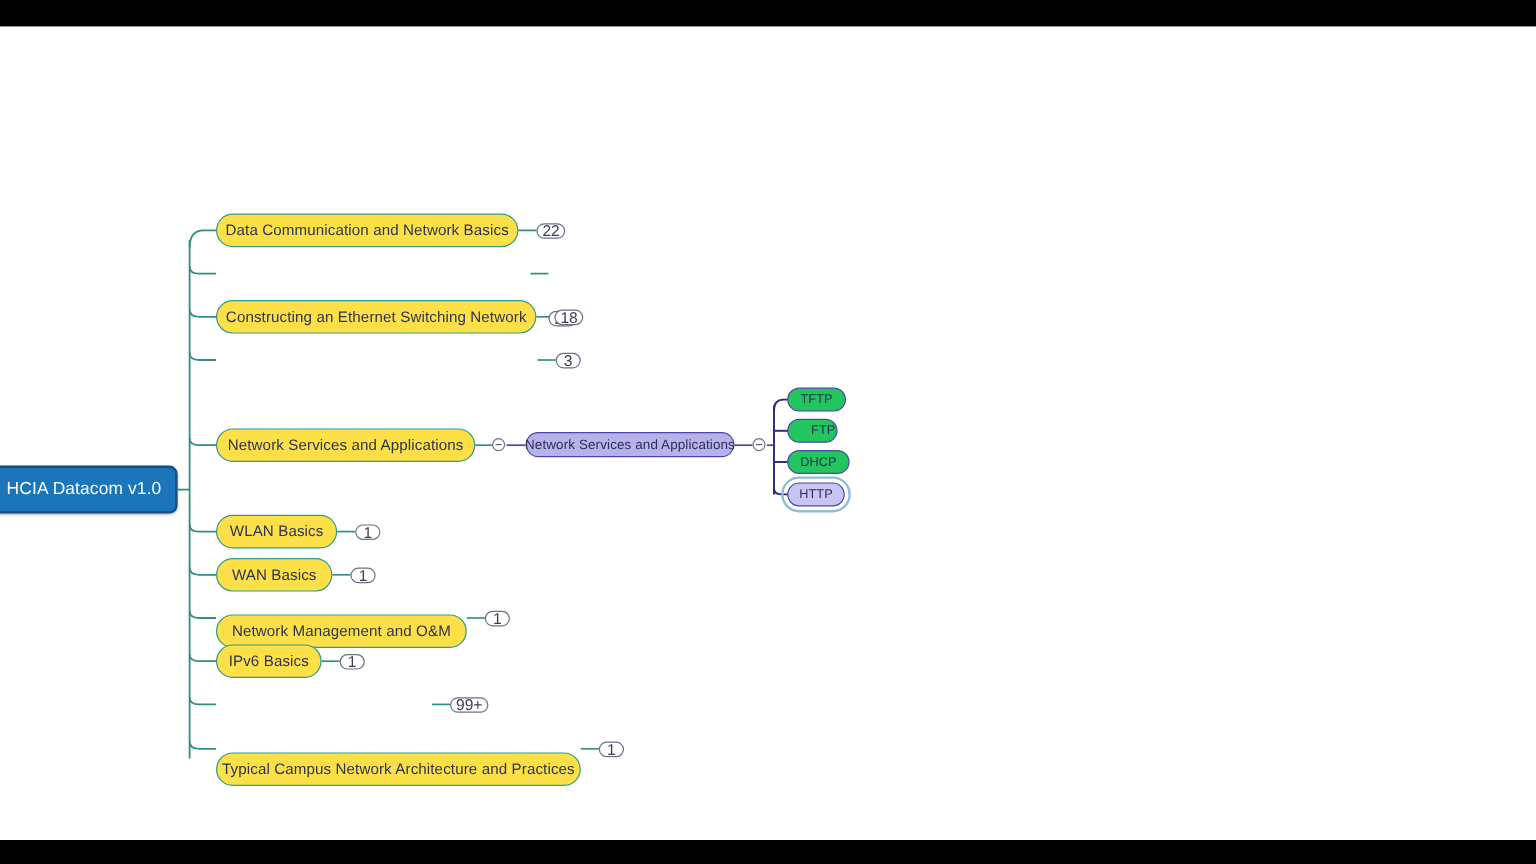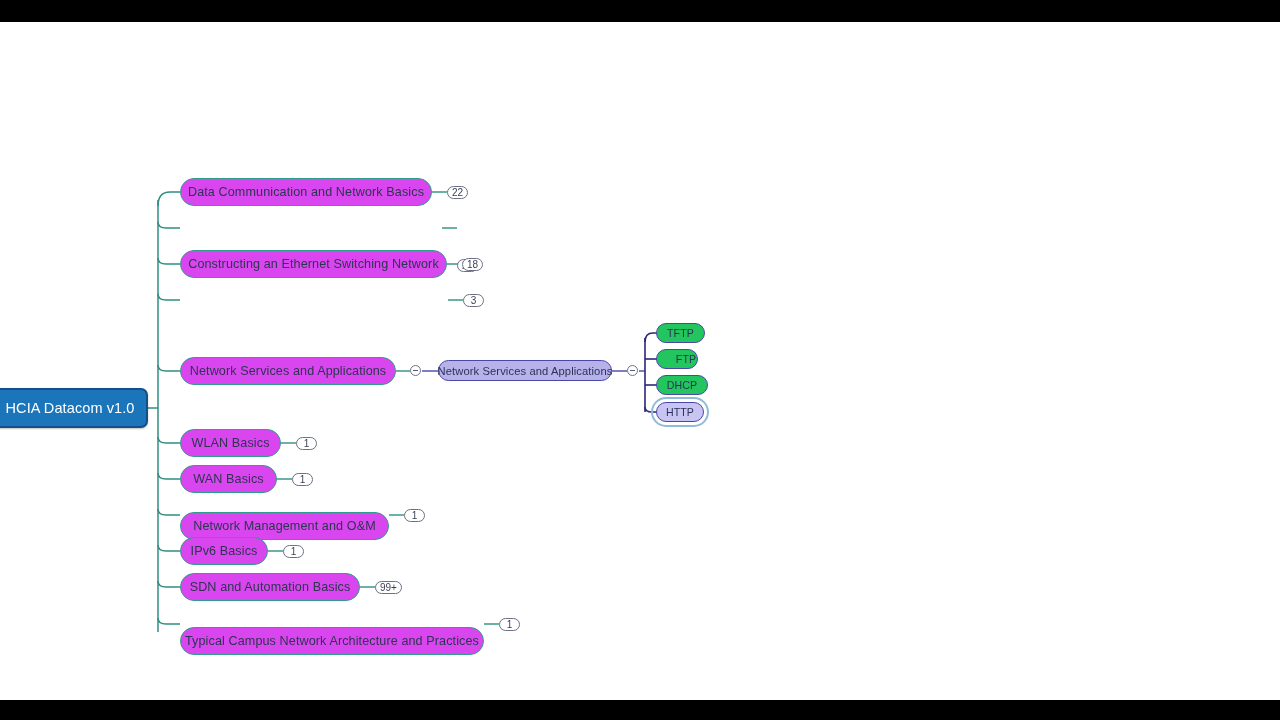--- a/index.html
+++ b/index.html
@@ -58,21 +58,21 @@
     background: #1a75bb;
     border: 2px solid #144f87;
     border-radius: 7px;
     color: #ffffff;
     font-size: 14.5px;
     height: 40px;
     box-shadow: 0 1px 2px rgba(0,0,0,.25);
   }
 
   .node-topic {
-    background: #d946ef;
+    background: #fde047;
     border: 1.4px solid #2f9d8b;
     border-radius: 16px;
     color: #2c3550;
     font-size: 12.6px;
     height: 28px;
     padding: 0 14px;
   }
 
   .node-sub {
     background: #b7b3ea;
@@ -107,21 +107,21 @@
     display: flex;
     align-items: center;
     justify-content: center;
     height: 13px;
     min-width: 21px;
     padding: 0 4px;
     background: #ffffff;
     border: 1px solid #6d6f86;
     border-radius: 7px;
     color: #3a3f55;
-    font-size: 10px;
+    font-size: 13px;
     line-height: 1;
   }
 
   
   .toggle {
     position: absolute;
     box-sizing: border-box;
     width: 11px;
     height: 11px;
     border-radius: 50%;
@@ -241,23 +241,20 @@
       <span>1</span>
     </div>
 
     <div class="node node-topic" style="left:180px; top:515px; width:88px;">
       <span>IPv6 Basics</span>
     </div>
     <div class="badge" style="left:283px; top:523px;">
       <span>1</span>
     </div>
 
-    <div class="node node-topic" style="left:180px; top:551px; width:180px;">
-      <span>SDN and Automation Basics</span>
-    </div>
     <div class="badge" style="left:375px; top:559px;">
       <span>99+</span>
     </div>
 
     <div class="node node-topic" style="left:180px; top:605px; width:304px;">
       <span>Typical Campus Network Architecture and Practices</span>
     </div>
     <div class="badge" style="left:499px; top:596px;">
       <span>1</span>
     </div>

